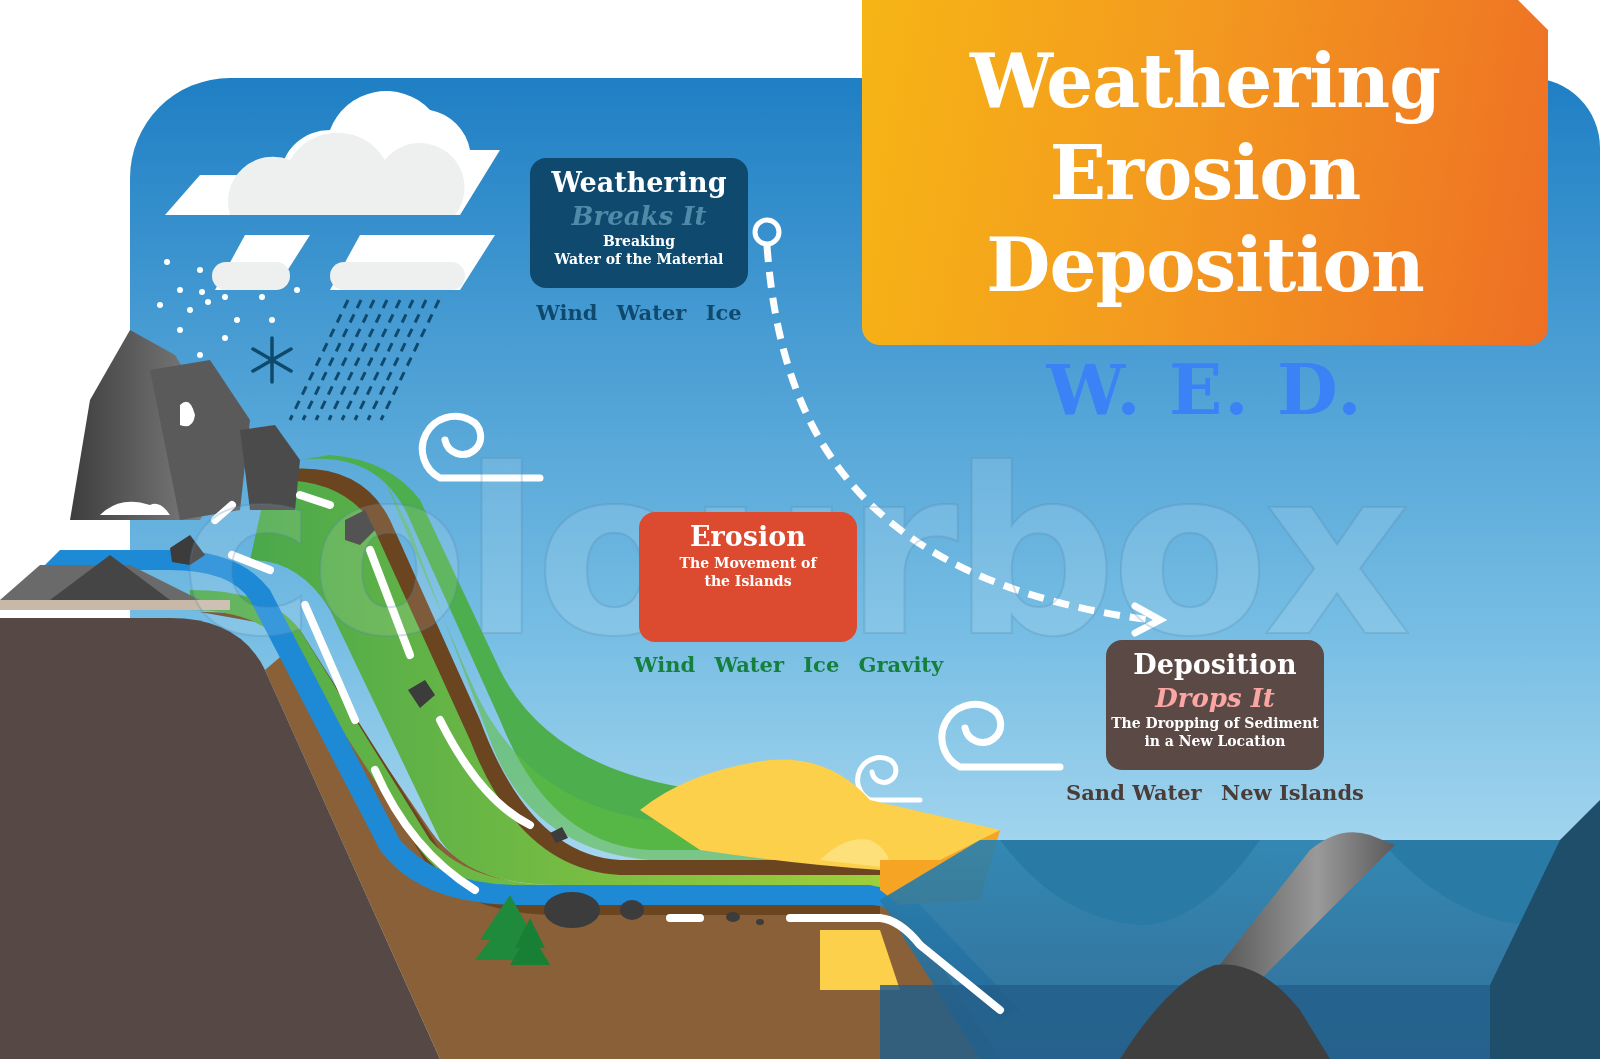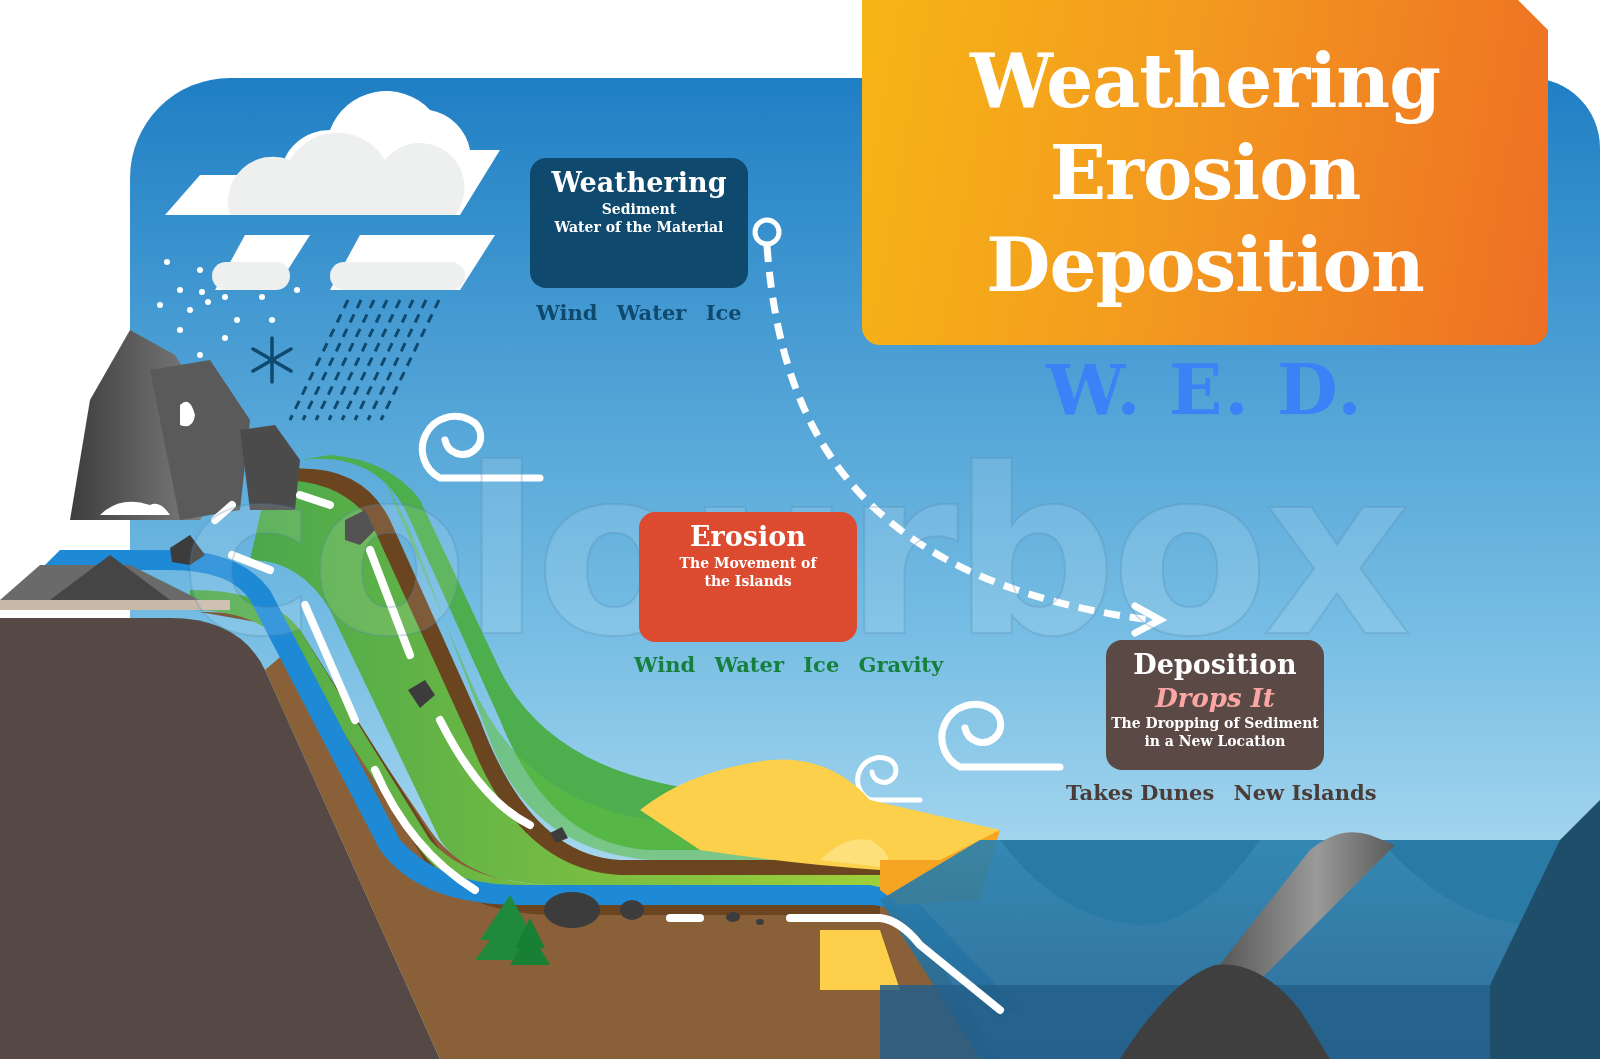--- a/index.html
+++ b/index.html
@@ -208,21 +208,22 @@
   <div class="title-card">
     <div class="fold"></div>
     <div class="title-line">Weathering</div>
     <div class="title-line">Erosion</div>
     <div class="title-line">Deposition</div>
   </div>
   <div class="acronym">W. E. D.</div>
 
   <div class="card weathering">
     <div class="c-title">Weathering</div>
-    <div class="c-desc">Sediment</div>
+    <div class="c-sub">Breaks It</div>
+    <div class="c-desc">Breaking</div>
     <div class="c-desc">Water of  the Material</div>
   </div>
   <div class="agents weathering">
     <span>Wind</span>
     <span>Water</span>
     <span>Ice</span>
   </div>
 
   <div class="card erosion">
     <div class="c-title">Erosion</div>
@@ -236,16 +237,16 @@
     <span>Gravity</span>
   </div>
 
   <div class="card deposition">
     <div class="c-title">Deposition</div>
     <div class="c-sub">Drops It</div>
     <div class="c-desc">The Dropping of  Sediment</div>
     <div class="c-desc">in a New Location</div>
   </div>
   <div class="agents deposition">
-    <span>Takes Dunes</span>
+    <span>Sand Water</span>
     <span>New Islands</span>
   </div>
 </div>
 
 </body></html>

